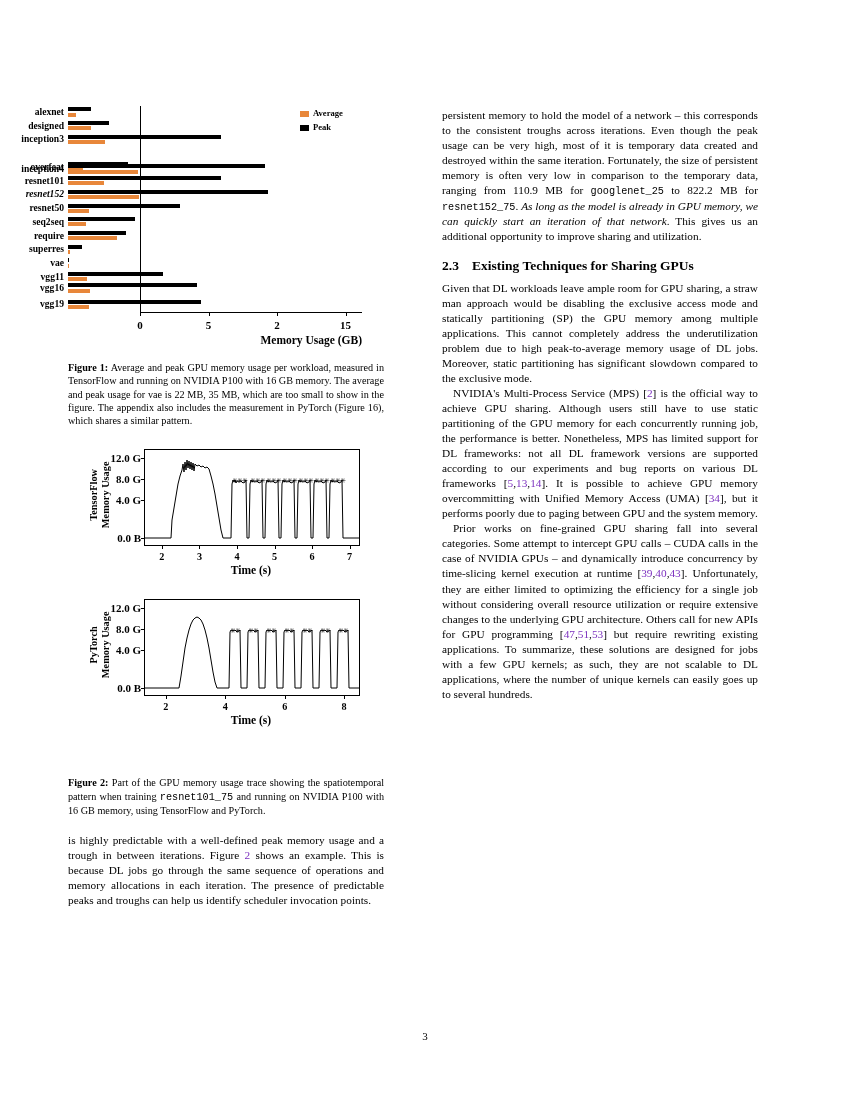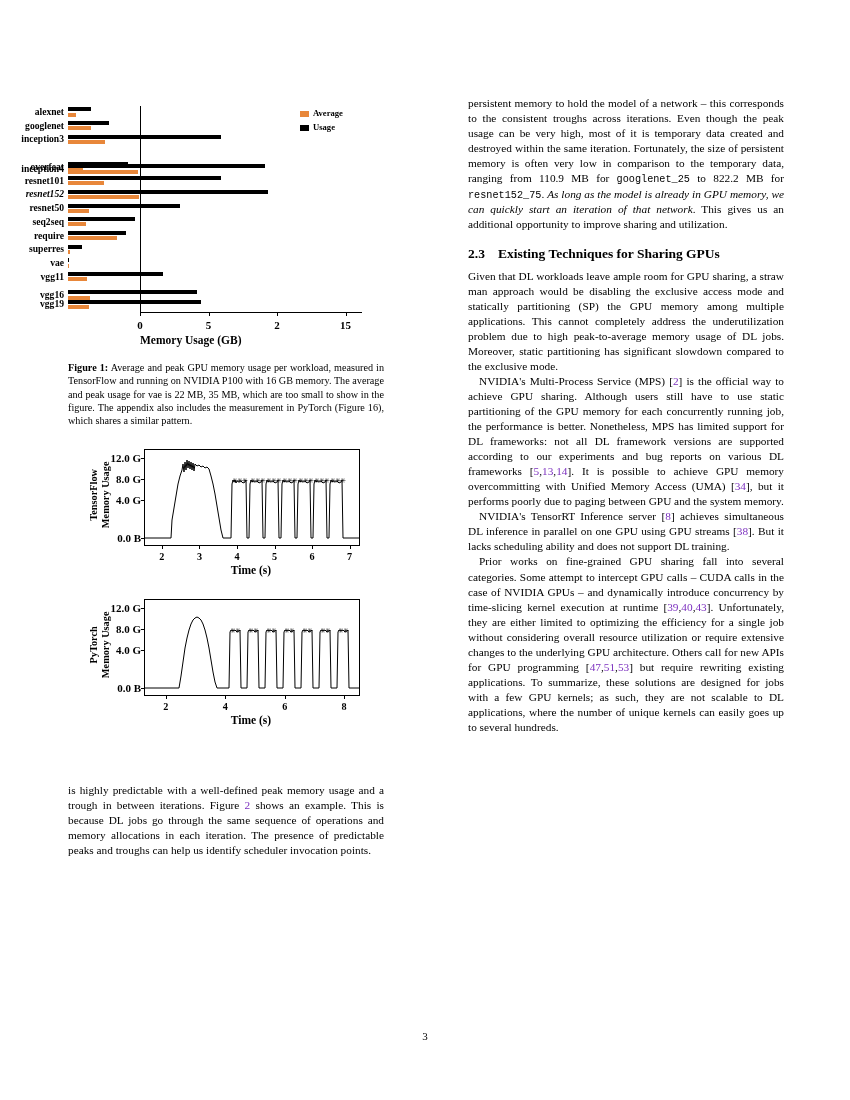--- a/index.html
+++ b/index.html
@@ -17,21 +17,21 @@
   }
   .col {
     position:absolute;
     top:96px;
     width:316px;
     font-size:11.3px;
     line-height:1.33;
     text-align:justify;
   }
   .col.left { left:68px; }
-  .col.right { left:468px; }
+  .col.right { left:442px;margin-top:12px; }
 
   p { margin:0 0 0 0; text-indent:11px; }
   p.noindent { text-indent:0; }
 
   .mono { font-family:"Liberation Mono", monospace; font-size:10.2px; }
   .it { font-style:italic; }
   .bd { font-weight:bold; }
   .cite { color:#7b2fbe; }
 
   h2.sec {
@@ -103,21 +103,21 @@
   .fig1 .xticklab {
     position:absolute;
     top:218px;
     font-size:11px;
     font-weight:bold;
     transform:translateX(-50%);
   }
   .fig1 .xaxistitle {
     position:absolute;
     top:233px; left:72px; width:222px;
-    text-align:left;
+    text-align:right;
     font-size:11.5px;
     font-weight:bold;
   }
   .legend {
     position:absolute;
     left:232px; top:8px;
     font-size:8.6px;
     font-weight:bold;
   }
   .legend .item { display:flex; align-items:center; margin-bottom:3px; }
@@ -203,21 +203,21 @@
       <div class="plotarea"></div>
       <div class="axisline"></div>
 
       <div id="bars">
           <div class="wl-row" style="top: 6px;">
             <div class="wl-label">alexnet</div>
             <div class="bar-peak" style="width: 23.2963px; background: rgb(0, 0, 0);"></div>
             <div class="bar-avg" style="width: 8.22222px; background: rgb(232, 135, 58);"></div>
           </div>
           <div class="wl-row" style="top: 19.7333px;">
-            <div class="wl-label">googlenet</div>
+            <div class="wl-label">designed</div>
             <div class="bar-peak" style="width: 41.1111px; background: rgb(0, 0, 0);"></div>
             <div class="bar-avg" style="width: 23.2963px; background: rgb(232, 135, 58);"></div>
           </div>
           <div class="wl-row" style="top: 33.4667px;">
             <div class="wl-label">inception3</div>
             <div class="bar-peak" style="width: 153.481px; background: rgb(0, 0, 0);"></div>
             <div class="bar-avg" style="width: 37px; background: rgb(232, 135, 58);"></div>
           </div>
           <div class="wl-row" style="top: 63px;">
             <div class="wl-label">inception4</div>
@@ -262,21 +262,21 @@
           <div class="wl-row" style="top: 157.067px;">
             <div class="wl-label">vae</div>
             <div class="bar-peak" style="width: 0.6px; background: rgb(0, 0, 0);"></div>
             <div class="bar-avg" style="width: 0.6px; background: rgb(232, 135, 58);"></div>
           </div>
           <div class="wl-row" style="top: 170.8px;">
             <div class="wl-label">vgg11</div>
             <div class="bar-peak" style="width: 94.5556px; background: rgb(0, 0, 0);"></div>
             <div class="bar-avg" style="width: 19.1852px; background: rgb(232, 135, 58);"></div>
           </div>
-          <div class="wl-row" style="top: 189px;">
+          <div class="wl-row" style="top: 182px;">
             <div class="wl-label">vgg16</div>
             <div class="bar-peak" style="width: 128.815px; background: rgb(0, 0, 0);"></div>
             <div class="bar-avg" style="width: 21.9259px; background: rgb(232, 135, 58);"></div>
           </div>
           <div class="wl-row" style="top: 198.267px;">
             <div class="wl-label">vgg19</div>
             <div class="bar-peak" style="width: 132.926px; background: rgb(0, 0, 0);"></div>
             <div class="bar-avg" style="width: 20.5556px; background: rgb(232, 135, 58);"></div>
           </div>
         </div>
@@ -294,21 +294,21 @@
 
       <div class="xaxistitle">Memory Usage (GB)</div>
 
       <div class="legend">
         <div class="item">
           <span class="sw" style="background:#e8873a"></span>
           <span>Average</span>
         </div>
         <div class="item">
           <span class="sw" style="background:#000000"></span>
-          <span>Usage</span>
+          <span>Peak</span>
         </div>
       </div>
     </div>
 
     <div class="caption">
       <span class="lbl">Figure 1:</span><span> Average and peak GPU memory usage per workload, measured in TensorFlow and running on NVIDIA P100 with 16 GB memory. The average and peak usage for vae is 22 MB, 35 MB, which are too small to show in the figure. The appendix also includes the measurement in PyTorch (Figure 16), which shares a similar pattern.</span>
     </div>
 
     <div class="fig2">
 
@@ -412,38 +412,40 @@
             <div class="xticklab2" style="left: 199.139px;">8</div>
           </div>
       </div>
       <div class="ylab y2">
         <span>PyTorch</span><br>
         <span>Memory Usage</span>
       </div>
       <div class="xaxistitle2 a2">Time (s)</div>
     </div>
 
+    <div class="caption">
+      <span class="lbl">Figure 2:</span><span> Part of the GPU memory usage trace showing the spatiotemporal pattern when training </span><span class="mono">resnet101_75</span><span> and running on NVIDIA P100 with 16 GB memory, using TensorFlow and PyTorch.</span>
+    </div>
 
     <div style="margin-top:16px;">
       <p class="noindent"><span>is highly predictable with a well-defined peak memory usage and a trough in between iterations. Figure </span><span class="cite">2</span><span> shows an example. This is because DL jobs go through the same sequence of operations and memory allocations in each iteration. The presence of predictable peaks and troughs can help us identify scheduler invocation points.</span></p>
 
     </div>
   </div>
 
   <div class="col right">
 
     <p class="noindent"><span>persistent memory to hold the model of a network – this corresponds to the consistent troughs across iterations. Even though the peak usage can be very high, most of it is temporary data created and destroyed within the same iteration. Fortunately, the size of persistent memory is often very low in comparison to the temporary data, ranging from 110.9 MB for </span><span class="mono">googlenet_25</span><span> to 822.2 MB for </span><span class="mono">resnet152_75</span><span>. </span><span class="it">As long as the model is already in GPU memory, we can quickly start an iteration of that network</span><span>. This gives us an additional opportunity to improve sharing and utilization.</span></p>
 
     <h2 class="sec"><span class="num">2.3</span><span>Existing Techniques for Sharing GPUs</span></h2>
 
     <p class="noindent"><span>Given that DL workloads leave ample room for GPU sharing, a straw man approach would be disabling the exclusive access mode and statically partitioning (SP) the GPU memory among multiple applications. This cannot completely address the underutilization problem due to high peak-to-average memory usage of DL jobs. Moreover, static partitioning has significant slowdown compared to the exclusive mode.</span></p>
 
     <p><span>NVIDIA's Multi-Process Service (MPS) [</span><span class="cite">2</span><span>] is the official way to achieve GPU sharing. Although users still have to use static partitioning of the GPU memory for each concurrently running job, the performance is better. Nonetheless, MPS has limited support for DL frameworks: not all DL framework versions are supported according to our experiments and bug reports on various DL frameworks [</span><span class="cite">5</span><span>,</span><span class="cite">13</span><span>,</span><span class="cite">14</span><span>]. It is possible to achieve GPU memory overcommitting with Unified Memory Access (UMA) [</span><span class="cite">34</span><span>], but it performs poorly due to paging between GPU and the system memory.</span></p>
 
 
-    <p><span>NVIDIA's TensorRT Inference server [</span><span class="cite">8</span><span>] achieves simultaneous DL inference in parallel on one GPU using GPU streams [</span><span class="cite">38</span><span>]. But it lacks scheduling ability and does not support DL training.</span></p>
 
     <p><span>Prior works on fine-grained GPU sharing fall into several categories. Some attempt to intercept GPU calls – CUDA calls in the case of NVIDIA GPUs – and dynamically introduce concurrency by time-slicing kernel execution at runtime [</span><span class="cite">39</span><span>,</span><span class="cite">40</span><span>,</span><span class="cite">43</span><span>]. Unfortunately, they are either limited to optimizing the efficiency for a single job without considering overall resource utilization or require extensive changes to the underlying GPU architecture. Others call for new APIs for GPU programming [</span><span class="cite">47</span><span>,</span><span class="cite">51</span><span>,</span><span class="cite">53</span><span>] but require rewriting existing applications. To summarize, these solutions are designed for jobs with a few GPU kernels; as such, they are not scalable to DL applications, where the number of unique kernels can easily goes up to several hundreds.</span></p>
 
   </div>
 
   <div class="pagenum">3</div>
 </div>
 
 </body></html>

